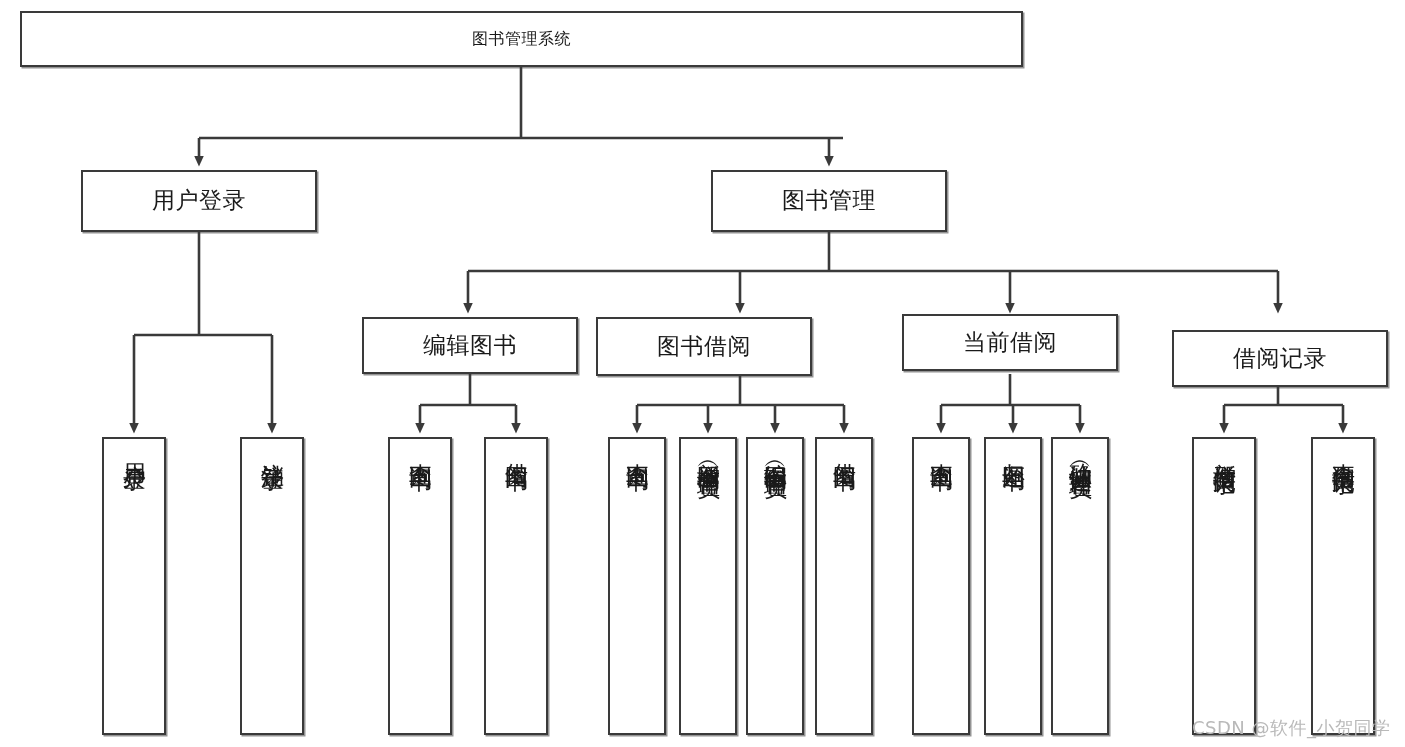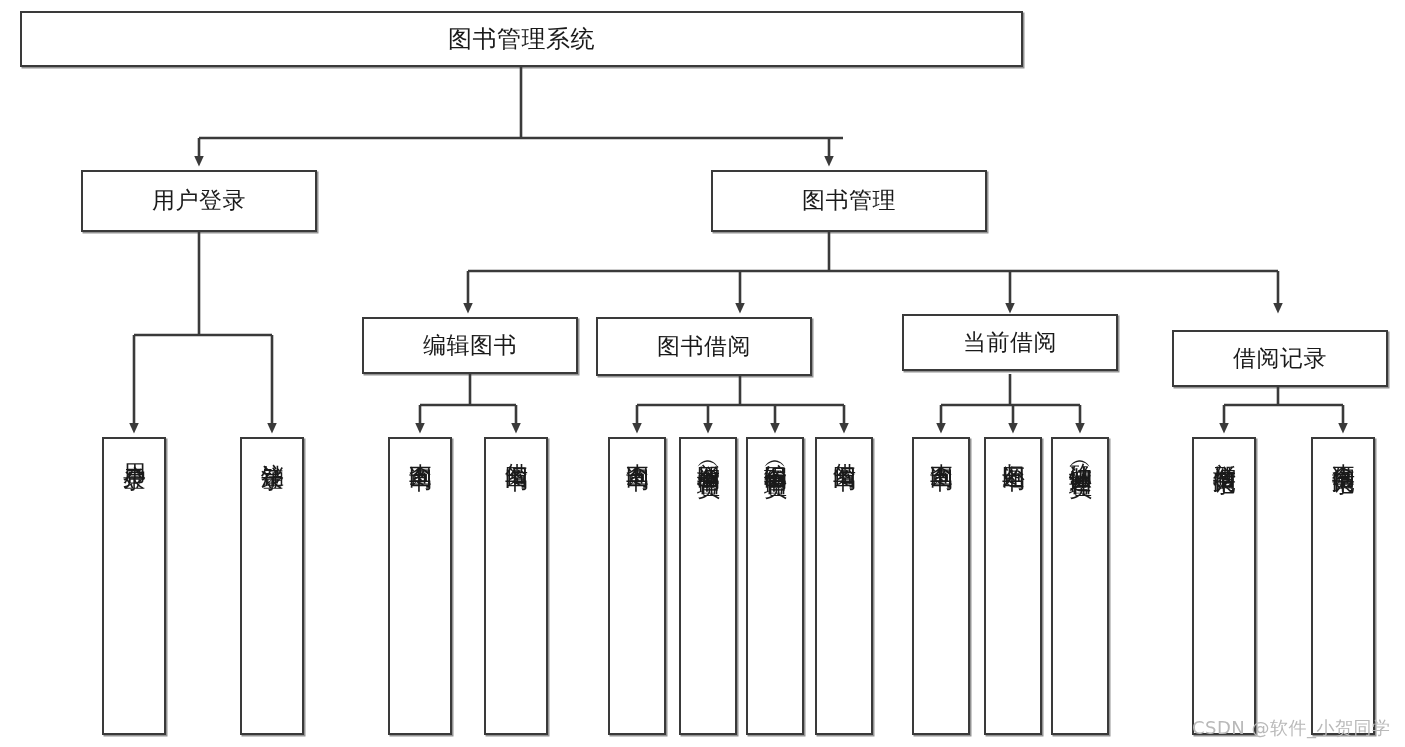--- a/index.html
+++ b/index.html
@@ -39,21 +39,21 @@
   .node .label {
     display: block;
     text-align: center;
     line-height: 1.18;
     letter-spacing: 0.5px;
   }
   .node.horiz .label {
     font-size: 23px;
   }
   .node.root .label {
-    font-size: 24px;
+    font-size: 16px;
   }
   .node.vert {
     align-items: flex-start;
     padding-top: 6px;
   }
   .node.vert .label {
     writing-mode: vertical-rl;
     text-orientation: upright;
     font-size: 23px;
     line-height: 1.12;
@@ -123,21 +123,21 @@
     </g>
   </svg>
 
   <div class="node root horiz" style="left:20px; top:11px; width:1003px; height:56px;">
     <span class="label">图书管理系统</span>
   </div>
 
   <div class="node horiz" style="left:81px; top:170px; width:236px; height:62px;">
     <span class="label">用户登录</span>
   </div>
-  <div class="node horiz" style="left:711px; top:170px; width:276px; height:62px;">
+  <div class="node horiz" style="left:711px; top:170px; width:236px; height:62px;">
     <span class="label">图书管理</span>
   </div>
 
   <div class="node horiz" style="left:362px; top:317px; width:216px; height:57px;">
     <span class="label">编辑图书</span>
   </div>
   <div class="node horiz" style="left:596px; top:317px; width:216px; height:59px;">
     <span class="label">图书借阅</span>
   </div>
   <div class="node horiz" style="left:902px; top:314px; width:216px; height:57px;">

